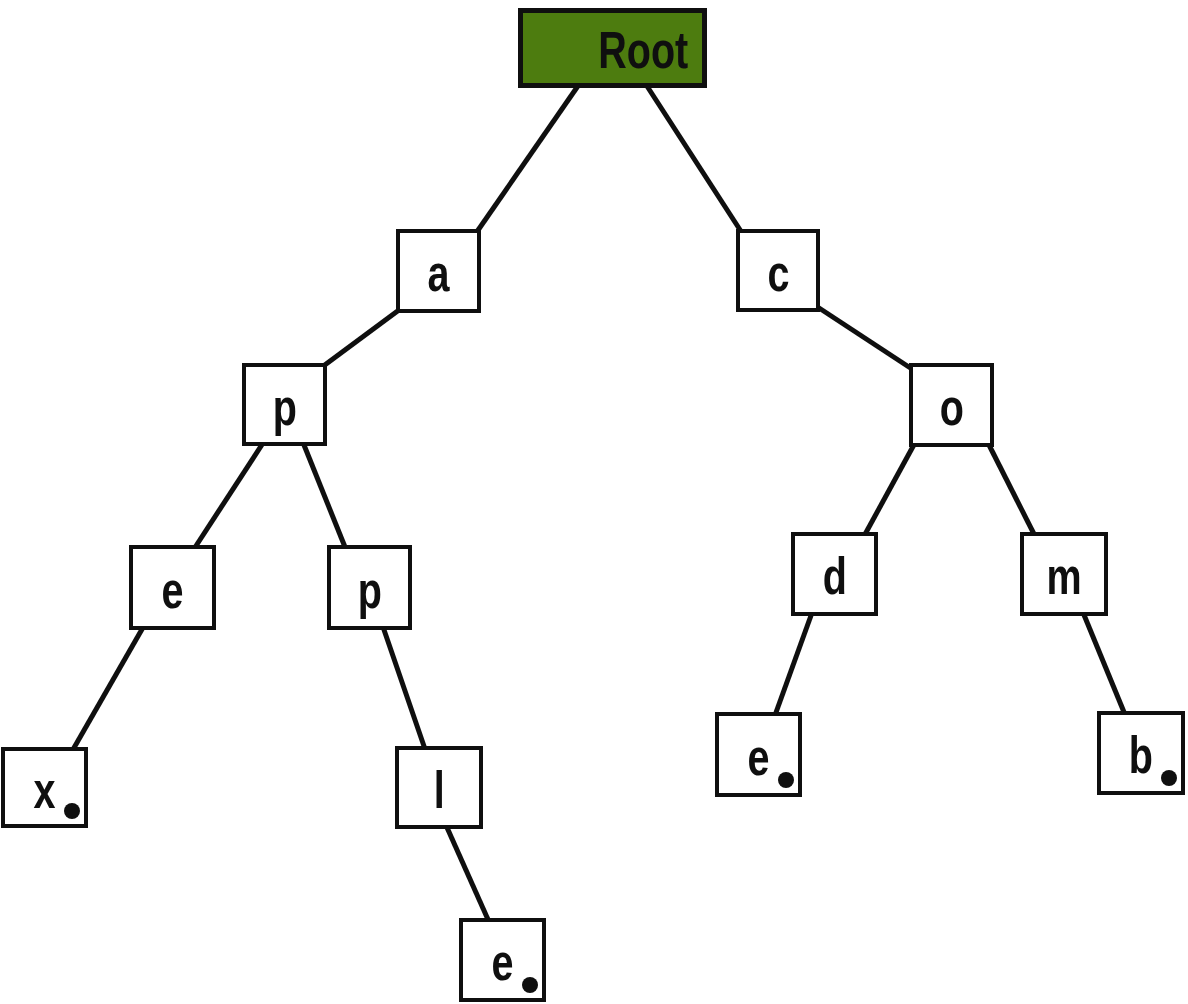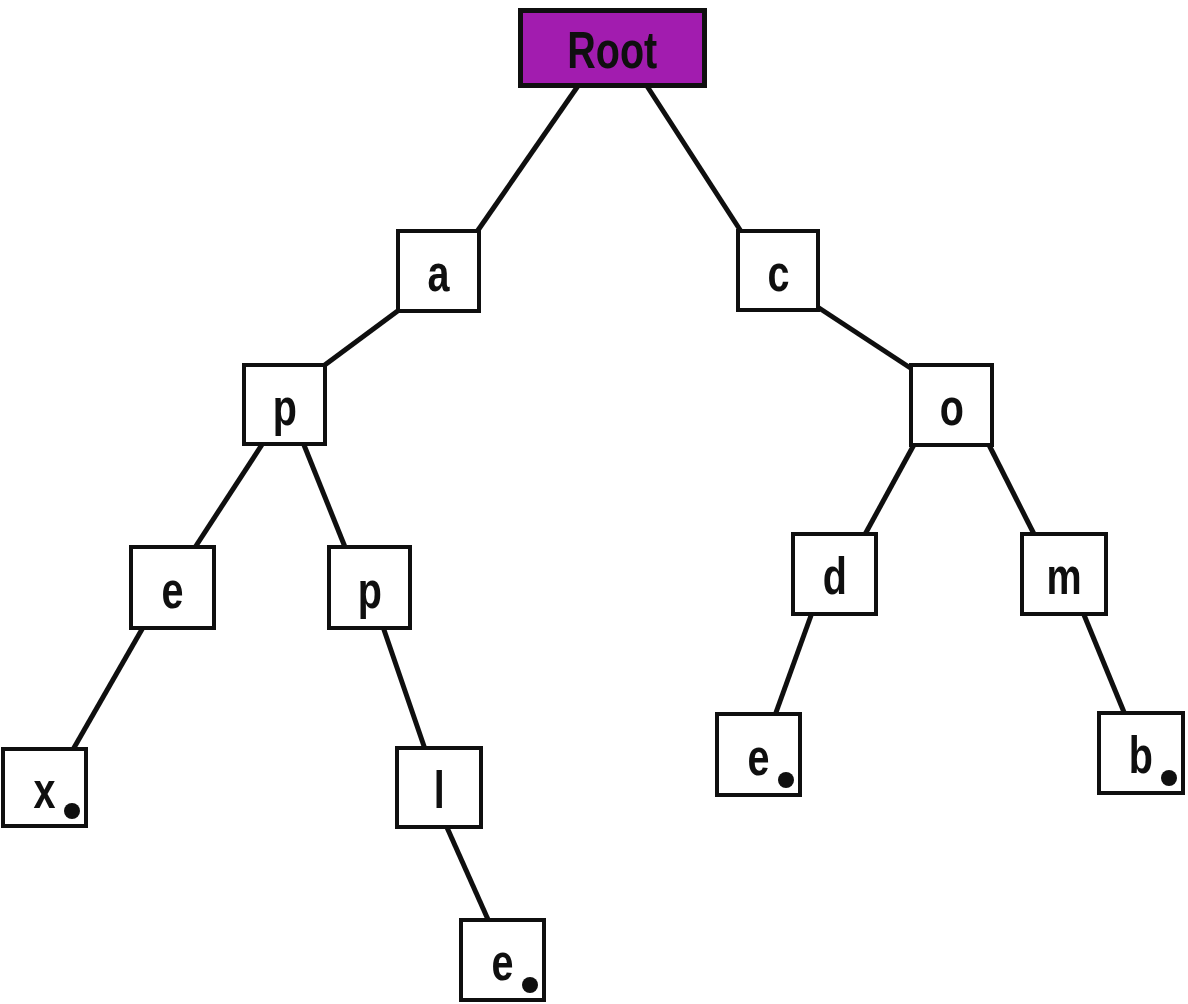--- a/index.html
+++ b/index.html
@@ -72,21 +72,21 @@
       <line x1="302" y1="440" x2="347" y2="552" stroke="#0f0f0f" stroke-width="5" stroke-linecap="butt"></line>
       <line x1="916" y1="441" x2="863" y2="538" stroke="#0f0f0f" stroke-width="5" stroke-linecap="butt"></line>
       <line x1="987" y1="441" x2="1036" y2="538" stroke="#0f0f0f" stroke-width="5" stroke-linecap="butt"></line>
       <line x1="145" y1="624" x2="71" y2="753" stroke="#0f0f0f" stroke-width="5" stroke-linecap="butt"></line>
       <line x1="382" y1="624" x2="426" y2="752" stroke="#0f0f0f" stroke-width="5" stroke-linecap="butt"></line>
       <line x1="445" y1="823" x2="490" y2="924" stroke="#0f0f0f" stroke-width="5" stroke-linecap="butt"></line>
       <line x1="813" y1="610" x2="774" y2="718" stroke="#0f0f0f" stroke-width="5" stroke-linecap="butt"></line>
       <line x1="1082" y1="610" x2="1126" y2="717" stroke="#0f0f0f" stroke-width="5" stroke-linecap="butt"></line>
     </svg>
   <div id="nodes">
-      <div class="node root" style="left: 518px; top: 8px; width: 189px; height: 80px; border-color: rgb(15, 15, 15); background: #a21caf;">
+      <div class="node root" style="left: 518px; top: 8px; width: 189px; height: 80px; border-color: rgb(15, 15, 15); background: #4d7c0f; justify-content: flex-end;">
         <span class="letter">Root</span>
       </div>
       <div class="node" style="left: 396px; top: 229px; width: 85px; height: 84px; border-color: rgb(15, 15, 15); background: rgb(255, 255, 255);">
         <span class="letter">a</span>
       </div>
       <div class="node" style="left: 736px; top: 229px; width: 84px; height: 83px; border-color: rgb(15, 15, 15); background: rgb(255, 255, 255);">
         <span class="letter">c</span>
       </div>
       <div class="node" style="left: 242px; top: 363px; width: 85px; height: 83px; border-color: rgb(15, 15, 15); background: rgb(255, 255, 255);">
         <span class="letter">p</span>

